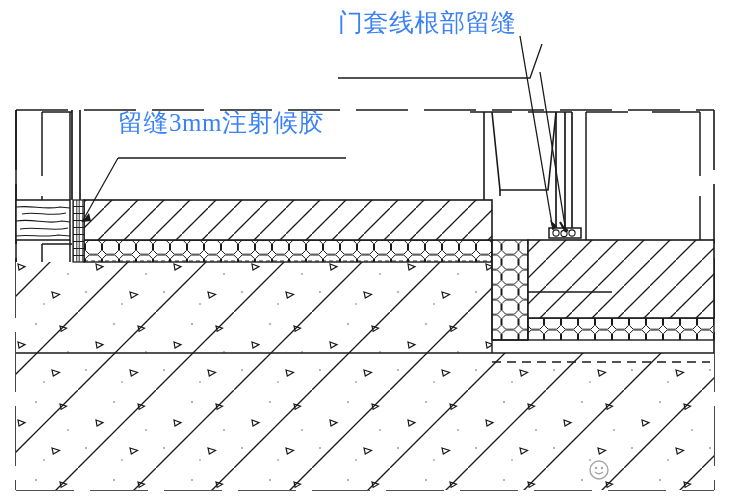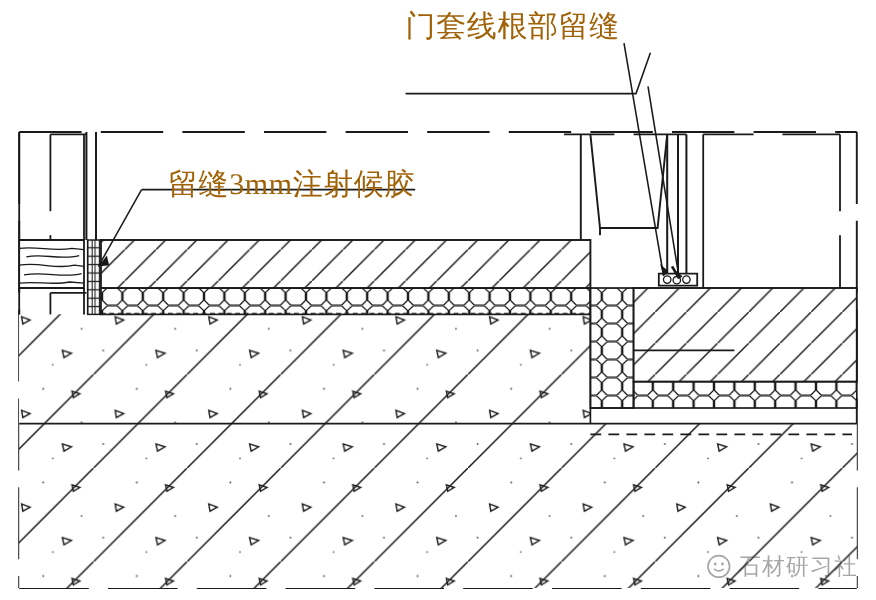--- a/index.html
+++ b/index.html
@@ -19,39 +19,38 @@
   }
   #drawing {
     position: absolute;
     left: 0;
     top: 0;
     width: 730px;
     height: 500px;
   }
   .anno {
     position: absolute;
-    color: #a16207;
+    color: #3b82f6;
     font-family: "Liberation Serif", "DejaVu Serif", serif;
     font-size: 25px;
     line-height: 1.22;
     white-space: nowrap;
     letter-spacing: 0.5px;
   }
   #anno-door-jamb {
     left: 338px;
     top: 8px;
     text-align: left;
   }
   #anno-door-jamb .ln2 {
     display: block;
   }
   #anno-joint {
     left: 118px;
-    top: 140px;
-    margin-left: 22px;
+    top: 108px;
   }
   #watermark {
     position: absolute;
     left: 588px;
     top: 459px;
     display: flex;
     align-items: center;
     gap: 5px;
     opacity: 0.45;
   }
@@ -259,16 +258,15 @@
 
   <div class="anno" id="anno-joint">留缝3mm注射候胶</div>
 
   <div id="watermark">
     <svg width="22" height="22" viewBox="0 0 22 22">
       <circle cx="11" cy="11" r="9" fill="none" stroke="#3c3c3c" stroke-width="1.4"></circle>
       <circle cx="8" cy="9" r="1.2" fill="#3c3c3c"></circle>
       <circle cx="14" cy="9" r="1.2" fill="#3c3c3c"></circle>
       <path d="M7 13 Q11 16.5 15 13" fill="none" stroke="#3c3c3c" stroke-width="1.3"></path>
     </svg>
-    <span class="wm-text">石材研习社</span>
   </div>
 
 </div>
 
 </body></html>

